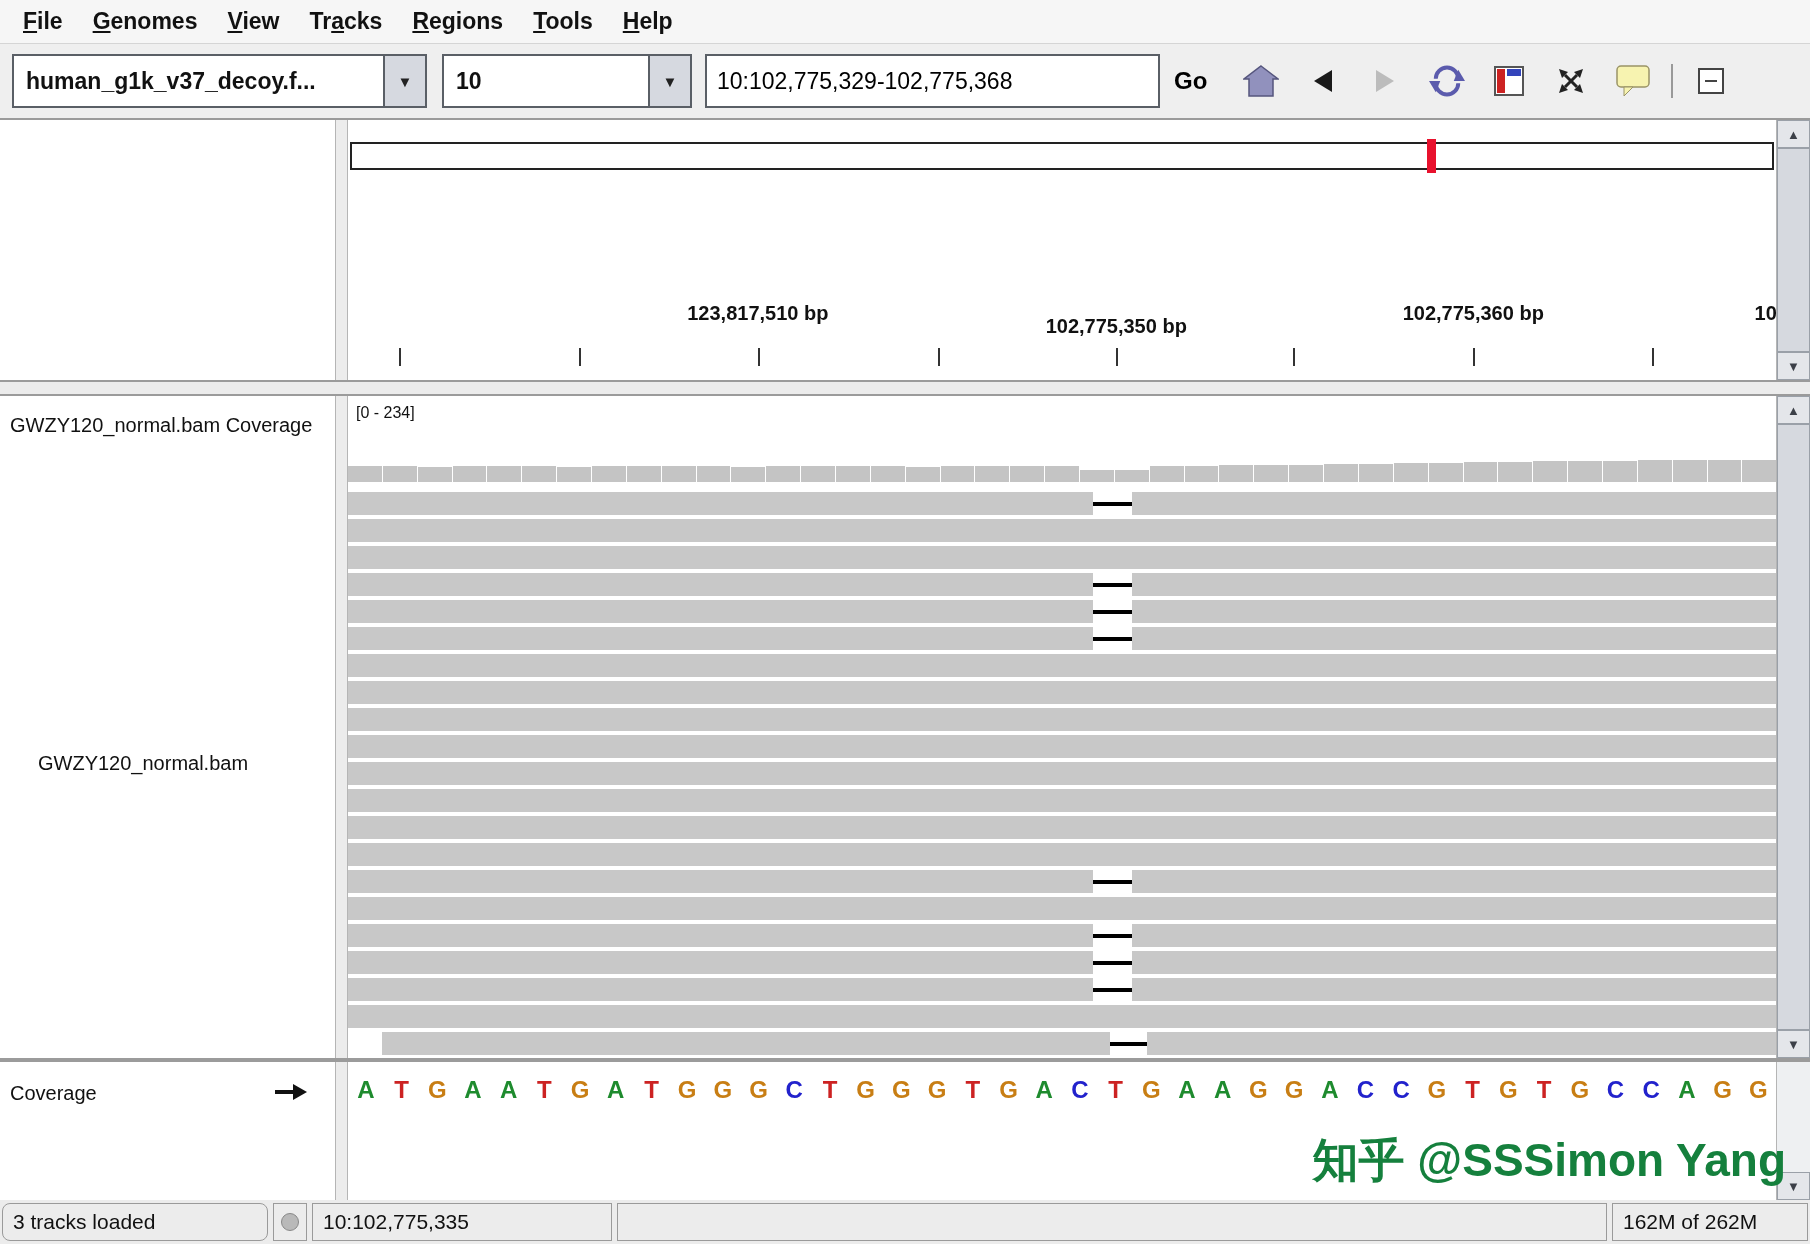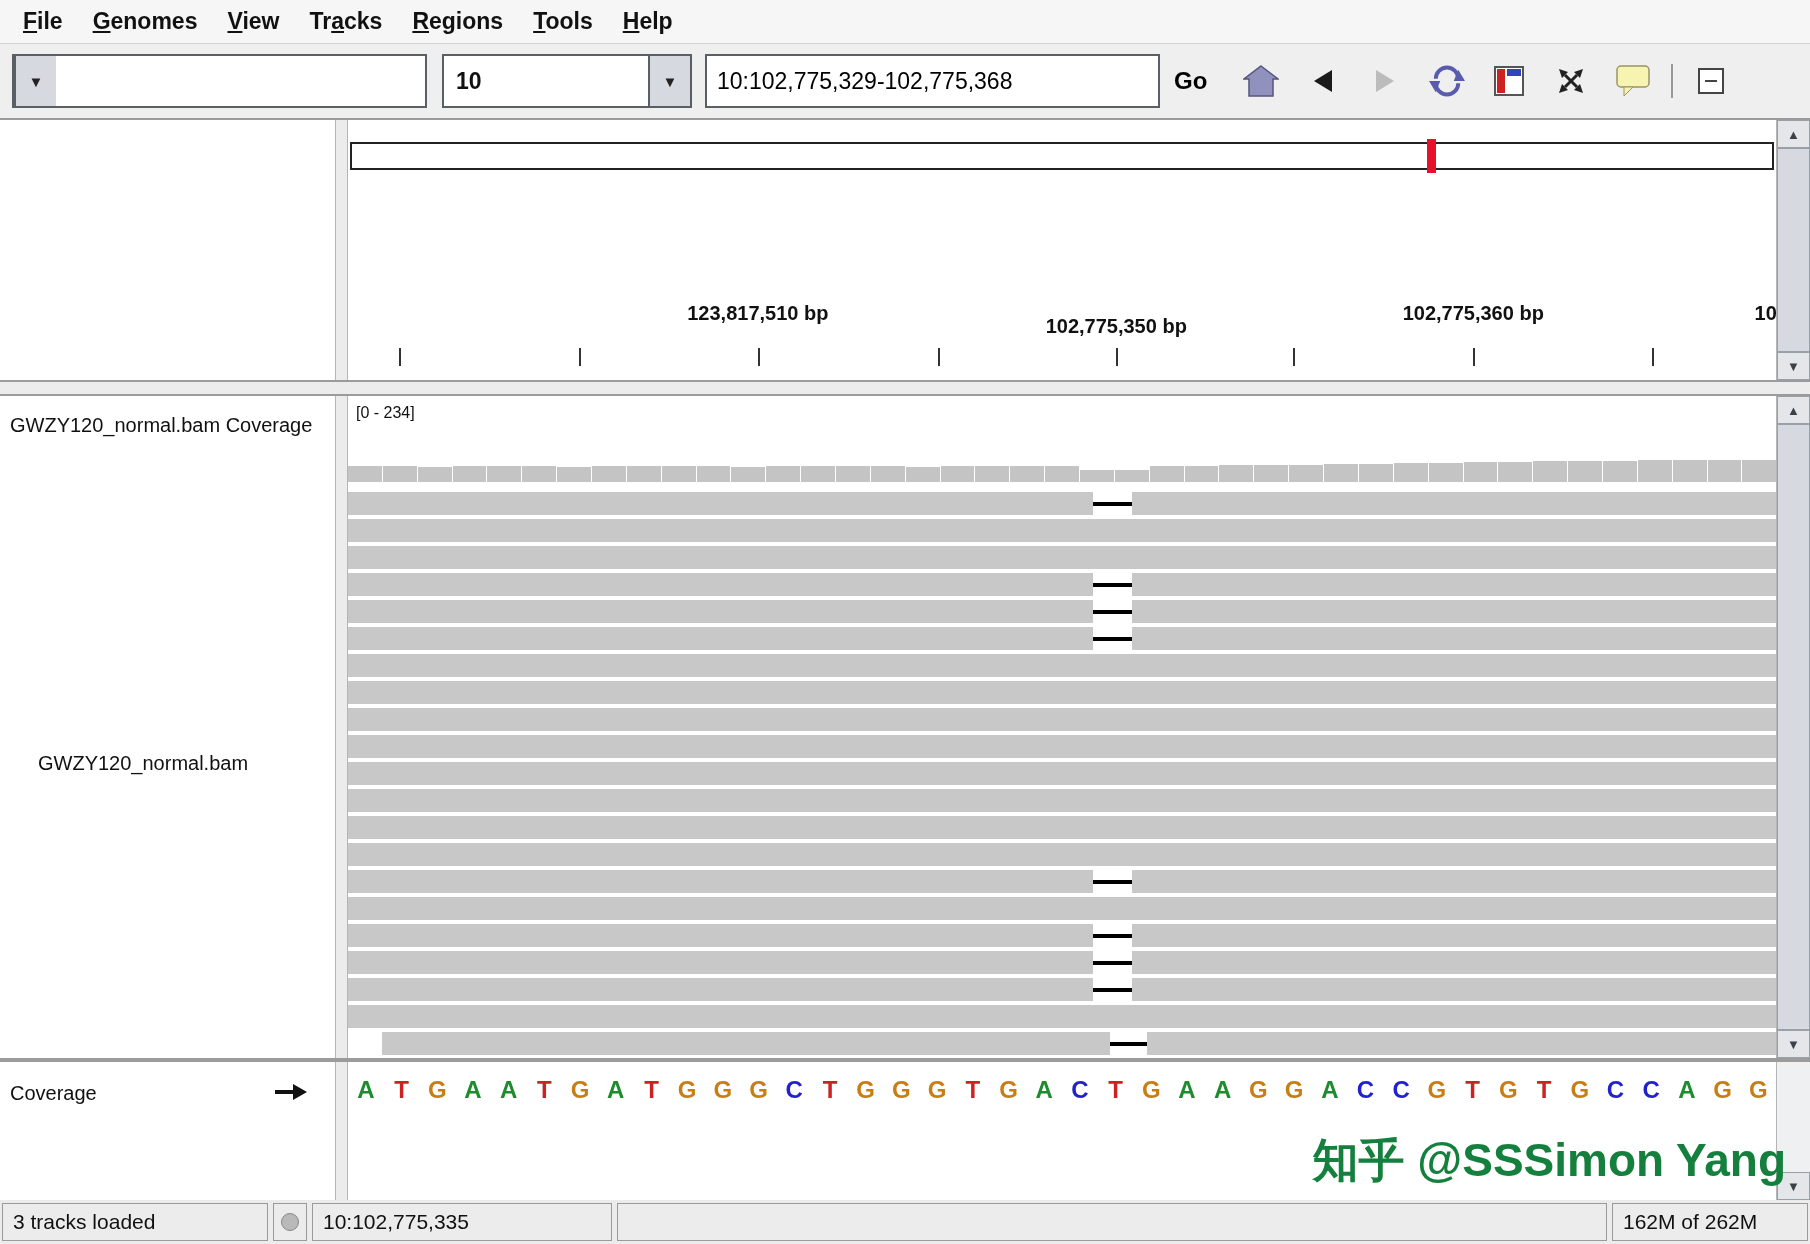--- a/index.html
+++ b/index.html
@@ -81,21 +81,21 @@
   
   .seq-label { position:absolute; top:20px; left:10px; font-size:20px; }
   .seq-arrow { position:absolute; top:22px; left:275px; }
   .seq-bases { position:absolute; left:0; right:0; top:14px; display:flex; }
   .base { flex:1; text-align:center; font-weight:bold; font-size:24px; }
   
   .statusbar { height:44px; display:flex; align-items:stretch; gap:5px;
     padding:3px 2px; background:#ececec; }
   .sb-box { border:1px solid #9a9a9a; display:flex; align-items:center;
     padding:0 10px; font-size:21px; background:#ececec; white-space:nowrap; }
-  .box-tracks { width:266px; }
+  .box-tracks { width:266px;border-radius:8px; }
   .box-circle { width:34px; justify-content:center; padding:0; }
   .box-pos { width:300px; }
   .box-fill { flex:1; }
   .box-mem { width:196px; }
   .status-circle { width:18px; height:18px; border-radius:50%;
     background:#b9b9b9; border:1px solid #888; }
   
   .watermark { position:absolute; right:24px; bottom:52px; font-size:46px;
     color:#15803d; font-weight:bold; z-index:5; pointer-events:none; white-space:nowrap; }
 </style>
@@ -109,20 +109,21 @@
       <div class="menu-item"><u>G</u>enomes</div>
       <div class="menu-item"><u>V</u>iew</div>
       <div class="menu-item">Tr<u>a</u>cks</div>
       <div class="menu-item"><u>R</u>egions</div>
       <div class="menu-item"><u>T</u>ools</div>
       <div class="menu-item"><u>H</u>elp</div>
     </div>
 
   <div class="toolbar">
     <div class="combo genome-combo">
+      <div class="combo-text">human_g1k_v37_decoy.f...</div>
       <div class="combo-btn">▼</div>
     </div>
     <div class="combo chrom-combo">
       <div class="combo-text">10</div>
       <div class="combo-btn">▼</div>
     </div>
     <input class="locus-input" value="10:102,775,329-102,775,368" style="">
     <button class="go-btn">Go</button>
 
     <div class="tool-icons">

